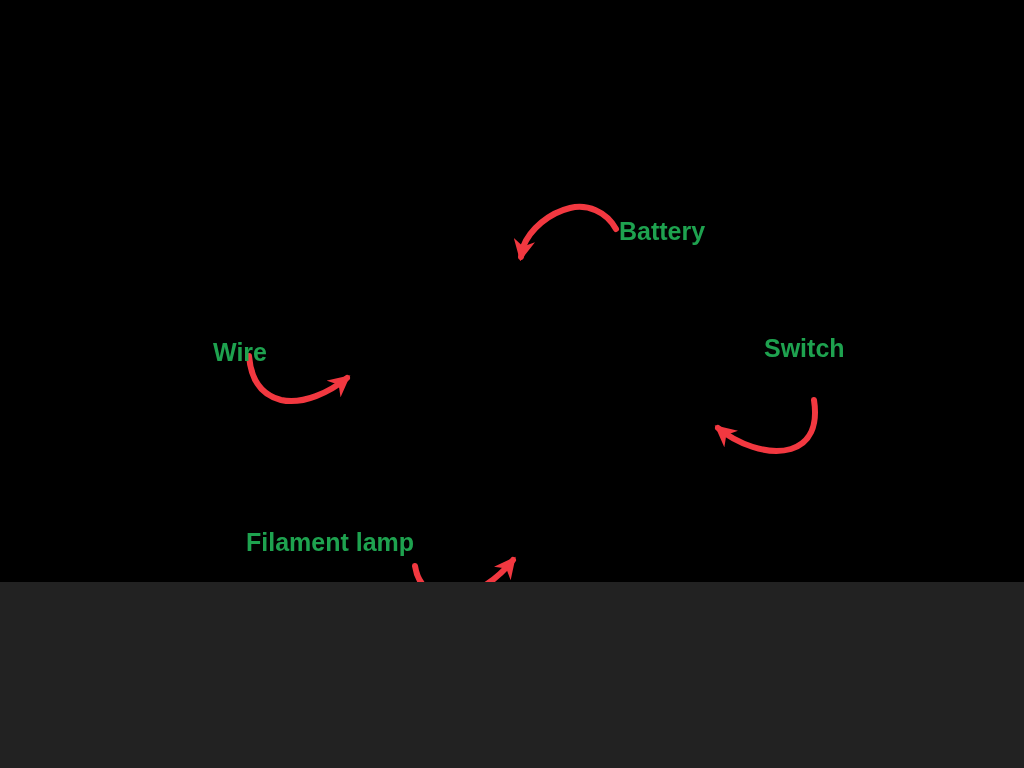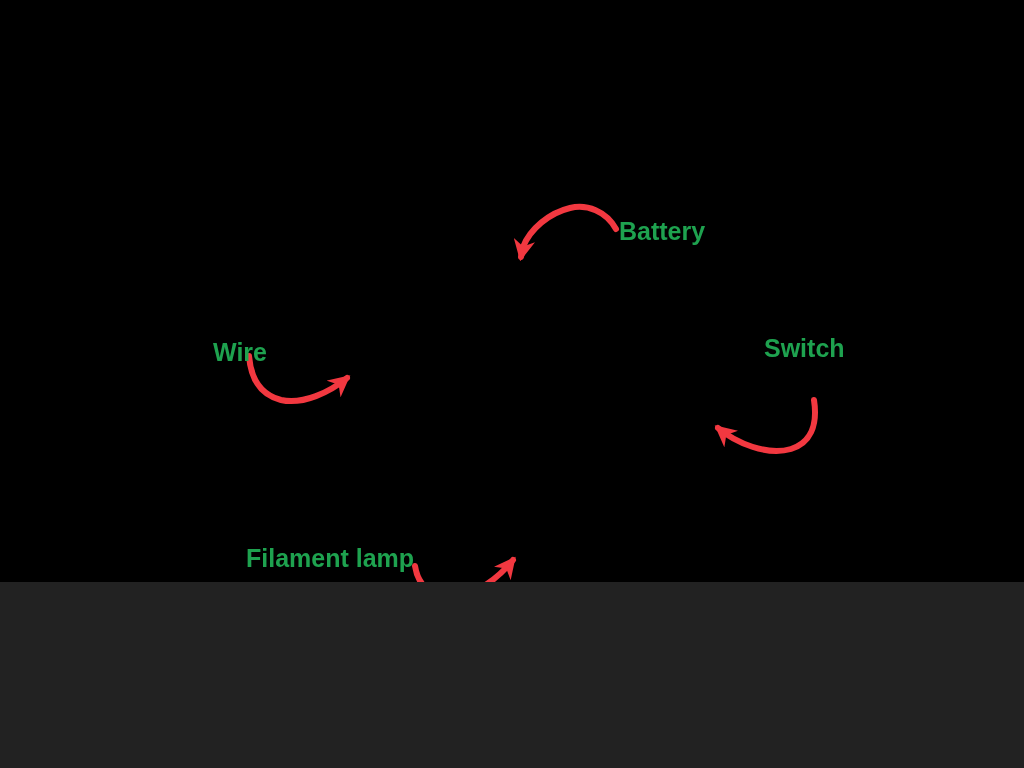--- a/index.html
+++ b/index.html
@@ -35,21 +35,21 @@
     color: var(--label, #1ea24f);
     font-size: 25px;
     font-weight: 700;
     line-height: 1;
     white-space: nowrap;
     letter-spacing: 0px;
   }
   .label-battery       { left: 619px; top: 219px; }
   .label-wire          { left: 184px; top: 340px; margin-left: 29px; }
   .label-switch        { left: 764px; top: 336px; }
-  .label-filament-lamp { left: 246px; top: 530px; margin-top: 16px; }
+  .label-filament-lamp { left: 246px; top: 530px; }
 </style>
 </head>
 <body>
 
 <div class="canvas">
 
   <svg class="arrow-layer" viewBox="0 0 1024 768" xmlns="http://www.w3.org/2000/svg">
     <defs>
       <marker id="ah" viewBox="0 0 10 10" refX="8" refY="5" markerWidth="3.6" markerHeight="3.6" orient="auto-start-reverse">
         <path class="arrowhead-shape" d="M 0 0 L 10 5 L 0 10 L 3 5 Z"></path>

